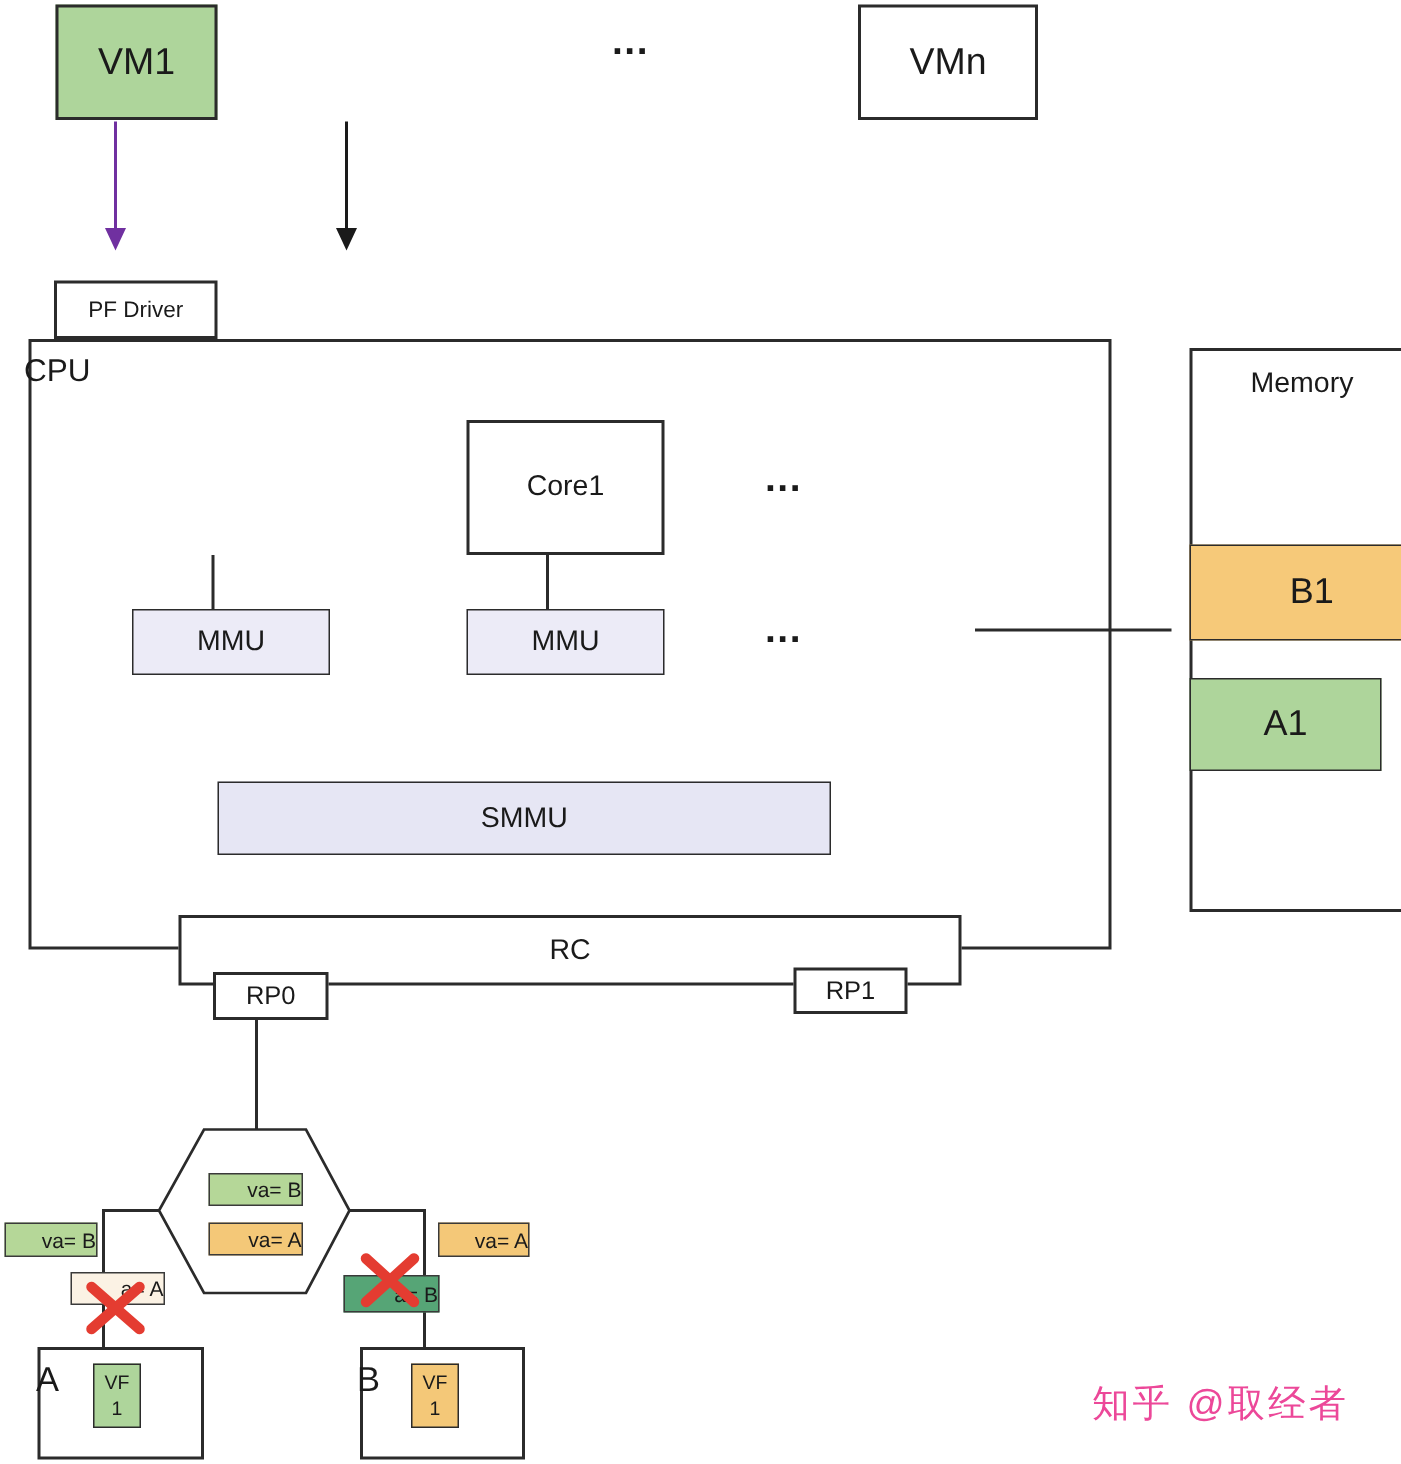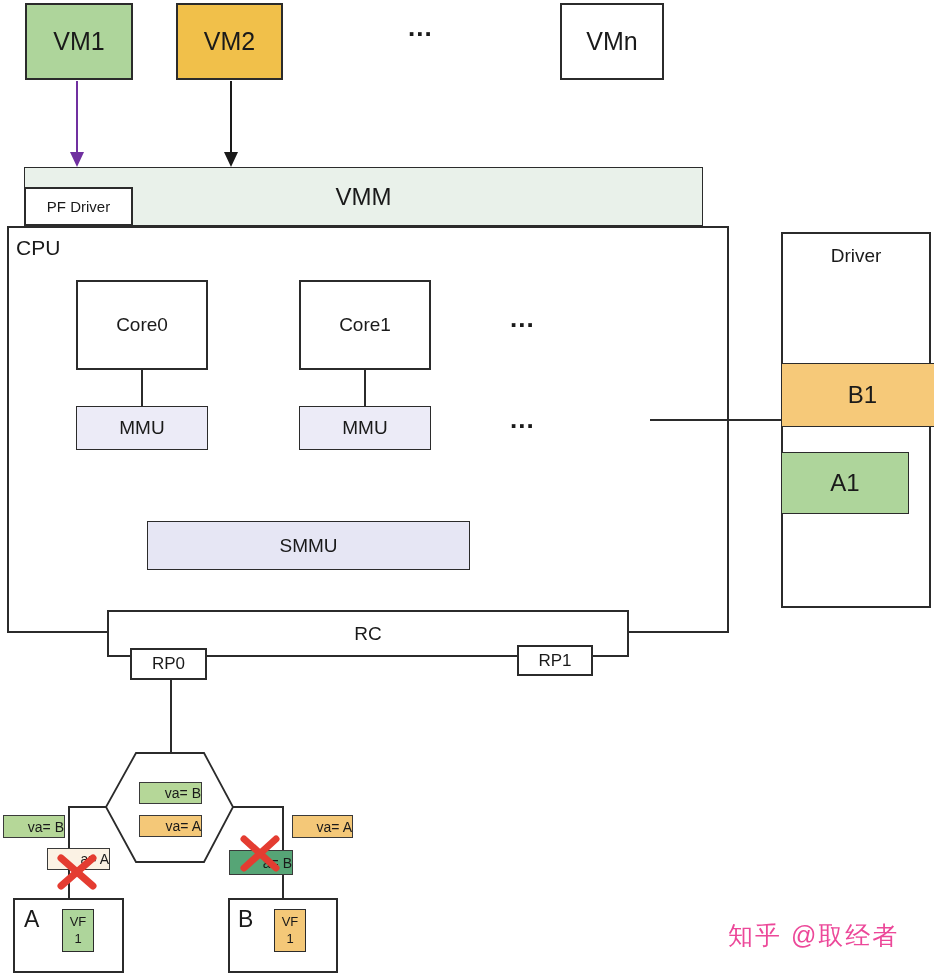--- a/index.html
+++ b/index.html
@@ -3,50 +3,50 @@
 <meta charset="utf-8">
 <style>
   html,body{margin:0;padding:0;background:#ffffff;}
   #stage{
     position:relative;width:934px;height:976px;background:#ffffff;
     font-family:"Liberation Sans",sans-serif;color:#1a1a1a;overflow:hidden;
   }
   .abs{position:absolute;box-sizing:border-box;text-align:right;}
   .box{
     position:absolute;box-sizing:border-box;border:2px solid var(--line,#2b2b2b);
-    display:flex;align-items:center;justify-content:center;background:#fff;
+    display:flex;align-items:center;justify-content:center;background:#fff;margin-left:12px;
   }
   .lbl{font-size:14px;font-weight:500;}
   svg.layer{position:absolute;left:0;top:0;pointer-events:none;}
   #wires{z-index:1;}
   .node{z-index:2;}
   #xmarks{z-index:5;}
 
   
   .vm{font-size:25px;font-weight:500;}
   #vm1{left:25px;top:3px;width:108px;height:77px;background:var(--green,#aed59b);}
   #vm2{left:176px;top:3px;width:107px;height:77px;background:var(--orange,#f1c04a);}
-  #vmn{left:560px;top:3px;width:104px;height:77px;}
+  #vmn{left:560px;top:3px;width:120px;height:77px;}
   .dots{position:absolute;font-weight:700;font-size:26px;letter-spacing:1px;z-index:2;}
   #dots-top{left:408px;top:12px;}
   
   #vmm{left:24px;top:167px;width:679px;height:59px;background:var(--sage,#e9f1ea);border-width:1.5px;font-size:24px;font-weight:500;}
   #pf{left:24px;top:187px;width:109px;height:39px;font-size:15px;z-index:3;}
   
   #cpu{left:7px;top:226px;width:722px;height:407px;background:transparent;border-width:2px;z-index:1;}
   #cpu-label{left:16px;top:236px;font-size:21px;font-weight:500;z-index:2;}
   .core{width:132px;height:90px;font-size:19px;font-weight:500;}
   #core0{left:76px;top:280px;}
   #core1{left:299px;top:280px;align-items:center;}
   #dots-cores{left:510px;top:303px;}
   .mmu{width:132px;height:44px;font-size:19px;font-weight:500;background:var(--lavender,#ecebf7);border-width:1.5px;}
   #mmu0{left:76px;top:406px;}
   #mmu1{left:299px;top:406px;}
   #dots-mmu{left:510px;top:404px;}
-  #smmu{left:147px;top:521px;width:323px;height:49px;font-size:19px;font-weight:500;background:var(--lavender2,#e6e6f4);border-width:1.5px;}
+  #smmu{left:133px;top:521px;width:409px;height:49px;font-size:19px;font-weight:500;background:var(--lavender2,#e6e6f4);border-width:1.5px;}
   
   #rc{left:107px;top:610px;width:522px;height:47px;font-size:19px;font-weight:500;z-index:3;}
   #rp0{left:130px;top:648px;width:77px;height:32px;font-size:17px;font-weight:500;z-index:4;}
   #rp1{left:517px;top:645px;width:76px;height:31px;font-size:17px;font-weight:500;z-index:4;}
   
   #memory{left:781px;top:232px;width:150px;height:376px;align-items:flex-start;font-size:19px;font-weight:500;padding-top:11px;}
   #b1{left:781px;top:363px;width:163px;height:64px;background:var(--orange-light,#f6c979);border-width:1.5px;font-size:24px;z-index:3;}
   #a1{left:781px;top:452px;width:128px;height:62px;background:var(--green,#aed59b);border-width:1.5px;font-size:24px;z-index:3;}
   
   .tag{position:absolute;box-sizing:border-box;border:1.4px solid #3a3a3a;display:flex;align-items:center;justify-content:flex-end;z-index:3;}
@@ -98,41 +98,32 @@
 
     <polyline points="106,807 69,807 69,898" fill="none" stroke="#2b2b2b" stroke-width="2"></polyline>
     <polyline points="233,807 283,807 283,898" fill="none" stroke="#2b2b2b" stroke-width="2"></polyline>
 
     <polygon points="136,753 204,753 233,807 204,862 136,862 106,807" fill="#ffffff" stroke="#2b2b2b" stroke-width="1.8"></polygon>
   </svg>
 
   <div class="box vm node" id="vm1">
     <span>VM1</span>
   </div>
-  <div class="box vm node" id="vm2">
-    <span>VM2</span>
-  </div>
   <div class="dots" id="dots-top">...</div>
   <div class="box vm node" id="vmn">
     <span>VMn</span>
   </div>
 
-  <div class="box node" id="vmm">
-    <span>VMM</span>
-  </div>
   <div class="box node" id="pf">
     <span>PF Driver</span>
   </div>
 
   <div class="box node" id="cpu"></div>
   <div class="abs" id="cpu-label">CPU</div>
 
-  <div class="box core node" id="core0">
-    <span>Core0</span>
-  </div>
   <div class="box core node" id="core1">
     <span>Core1</span>
   </div>
   <div class="dots" id="dots-cores">...</div>
 
   <div class="box mmu node" id="mmu0">
     <span>MMU</span>
   </div>
   <div class="box mmu node" id="mmu1">
     <span>MMU</span>
@@ -147,21 +138,21 @@
     <span>RC</span>
   </div>
   <div class="box node" id="rp0">
     <span>RP0</span>
   </div>
   <div class="box node" id="rp1">
     <span>RP1</span>
   </div>
 
   <div class="box node" id="memory">
-    <span>Driver</span>
+    <span>Memory</span>
   </div>
   <div class="box node" id="b1">
     <span>B1</span>
   </div>
   <div class="box node" id="a1">
     <span>A1</span>
   </div>
 
   <div class="tag lbl" id="hex-va-b">
     <span>va= B</span>

